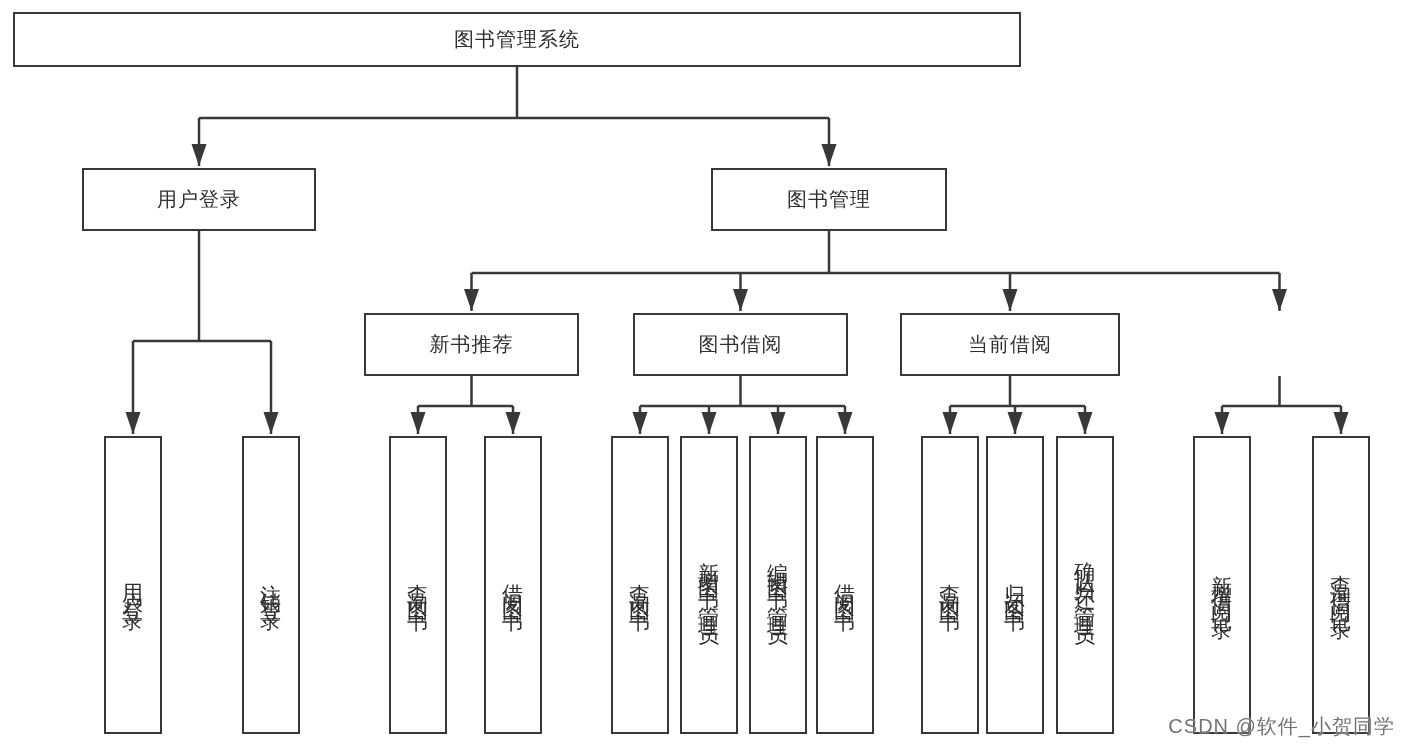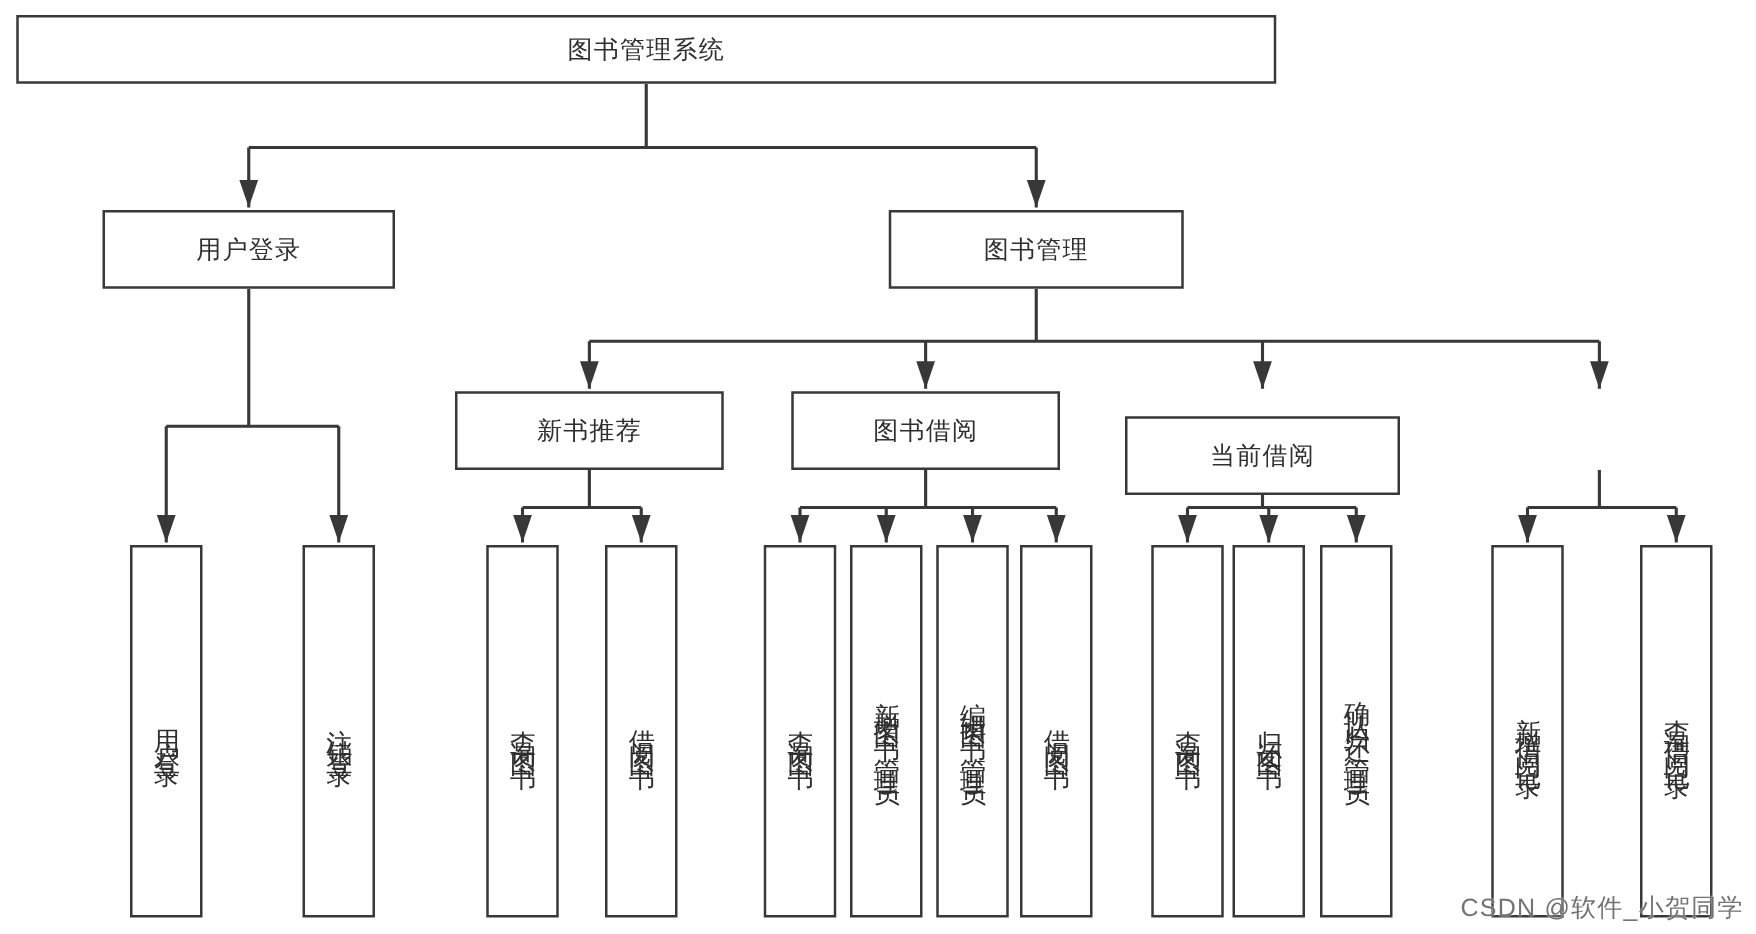--- a/index.html
+++ b/index.html
@@ -97,21 +97,21 @@
     </g>
   </svg>
 
   <div class="box h-box" style="left:13px; top:12px; width:1008px; height:55px;">图书管理系统</div>
 
   <div class="box h-box" style="left:82px; top:168px; width:234px; height:63px;">用户登录</div>
   <div class="box h-box" style="left:711px; top:168px; width:236px; height:63px;">图书管理</div>
 
   <div class="box h-box" style="left:364px; top:313px; width:215px; height:63px;">新书推荐</div>
   <div class="box h-box" style="left:633px; top:313px; width:215px; height:63px;">图书借阅</div>
-  <div class="box h-box" style="left:900px; top:313px; width:220px; height:63px;margin-top:20px;">当前借阅</div>
+  <div class="box h-box" style="left:900px; top:313px; width:220px; height:63px;">当前借阅</div>
 
   <div class="box v-box" style="left:104px; top:436px; width:58px; height:298px;">
     <span>用户登录</span>
   </div>
   <div class="box v-box" style="left:242px; top:436px; width:58px; height:298px;">
     <span>注销登录</span>
   </div>
 
   <div class="box v-box" style="left:389px; top:436px; width:58px; height:298px;">
     <span>查询图书</span>

